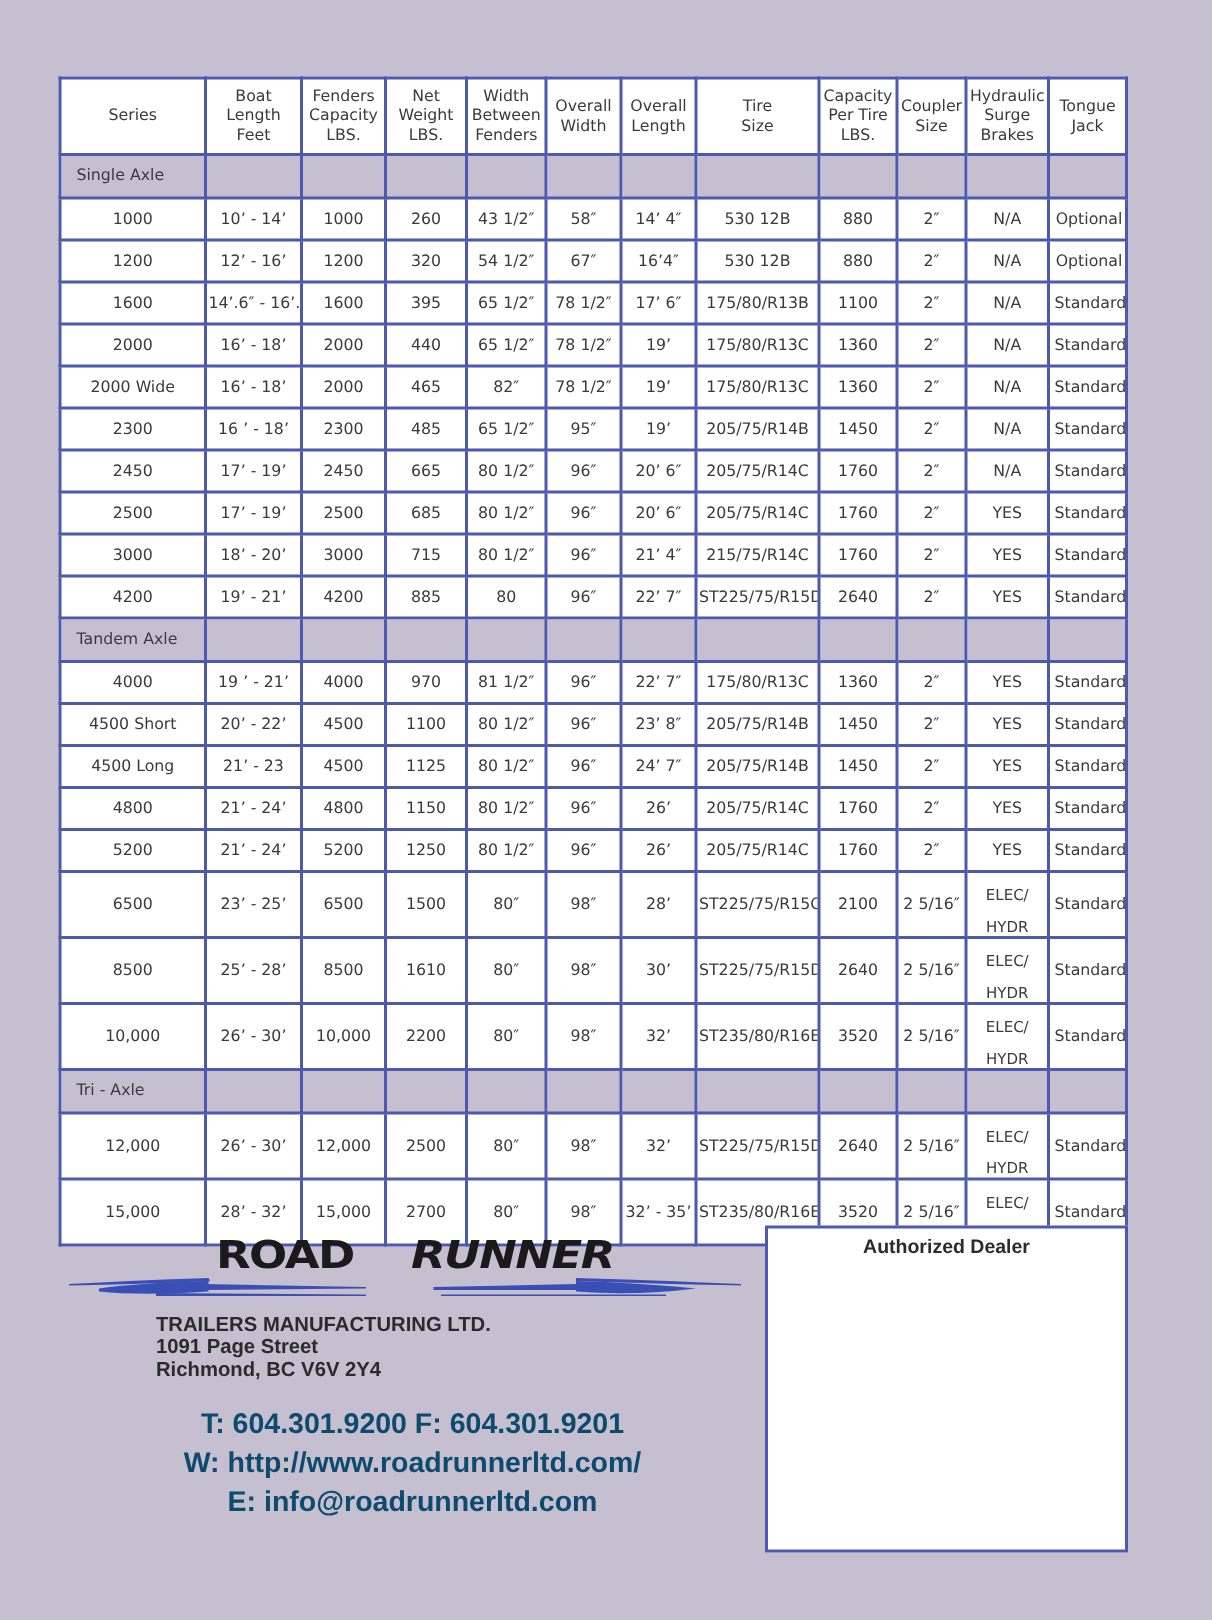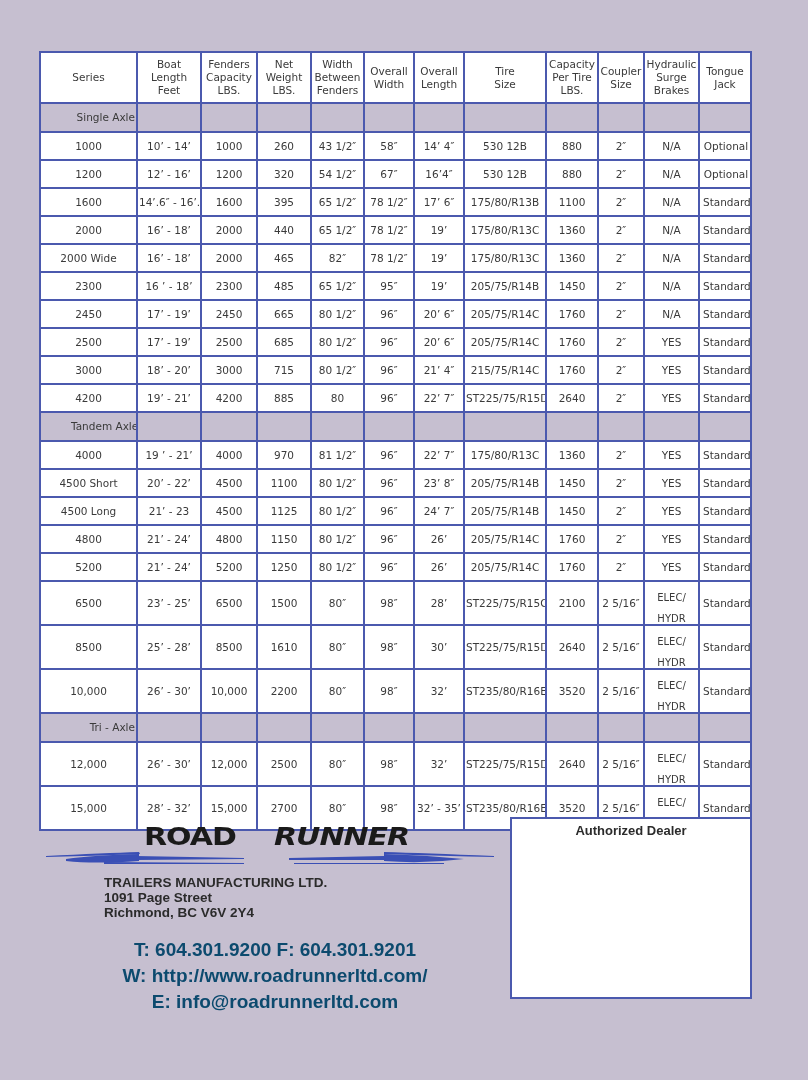--- a/index.html
+++ b/index.html
@@ -2,27 +2,27 @@
 <html><head>
 <meta charset="utf-8">
 <style>
   html,body{margin:0;padding:0;}
   body{width:808px;height:1080px;background:#c6bfd0;position:relative;overflow:hidden;font-family:"DejaVu Sans",sans-serif;color:#333;}
   table.spec{position:absolute;left:39px;top:51px;width:711px;border-collapse:collapse;table-layout:fixed;background:#fff;}
   table.spec td, table.spec th{border:2px solid #4b59ae;text-align:center;vertical-align:middle;font-size:10.5px;font-weight:normal;padding:0 1px;line-height:13px;color:#3a3a3a;white-space:nowrap;overflow:hidden;}
   table.spec th{height:49px;white-space:normal;}
   table.spec td{height:26px;}
   tr.section td{background:#c6bfd0;height:27px;}
-  tr.section td.label{text-align:right;padding-left:30px;}
+  tr.section td.label{text-align:left;padding-left:10px;}
   td.jack{text-align:center;padding-left:3px !important;}
   .two{display:block;line-height:10px;font-size:10px;margin-top:11px;}
   .logo{position:absolute;left:44px;top:818px;width:452px;height:55px;}
   .company{position:absolute;left:104px;top:875px;width:340px;text-align:left;font-family:"Liberation Sans",sans-serif;font-weight:bold;font-size:13.5px;line-height:15px;color:#2b2b2b;}
   .contact{position:absolute;left:60px;top:937px;width:430px;text-align:center;font-family:"Liberation Sans",sans-serif;font-weight:bold;font-size:19px;line-height:26px;color:#0c4a6e;}
-  .dealer{position:absolute;left:510px;top:817px;width:242px;height:182px;background:#fff;border:2px solid #4b59ae;box-sizing:border-box;}
+  .dealer{position:absolute;left:510px;top:817px;width:242px;height:218px;background:#fff;border:2px solid #4b59ae;box-sizing:border-box;}
   .dealer .t{text-align:center;font-family:"Liberation Sans",sans-serif;font-weight:bold;font-size:13px;margin-top:4px;color:#2b2b2b;}
 </style>
 </head>
 <body>
 
 <table class="spec">
   <colgroup>
     <col style="width:97px">
       <col style="width:64px">
       <col style="width:56px">

